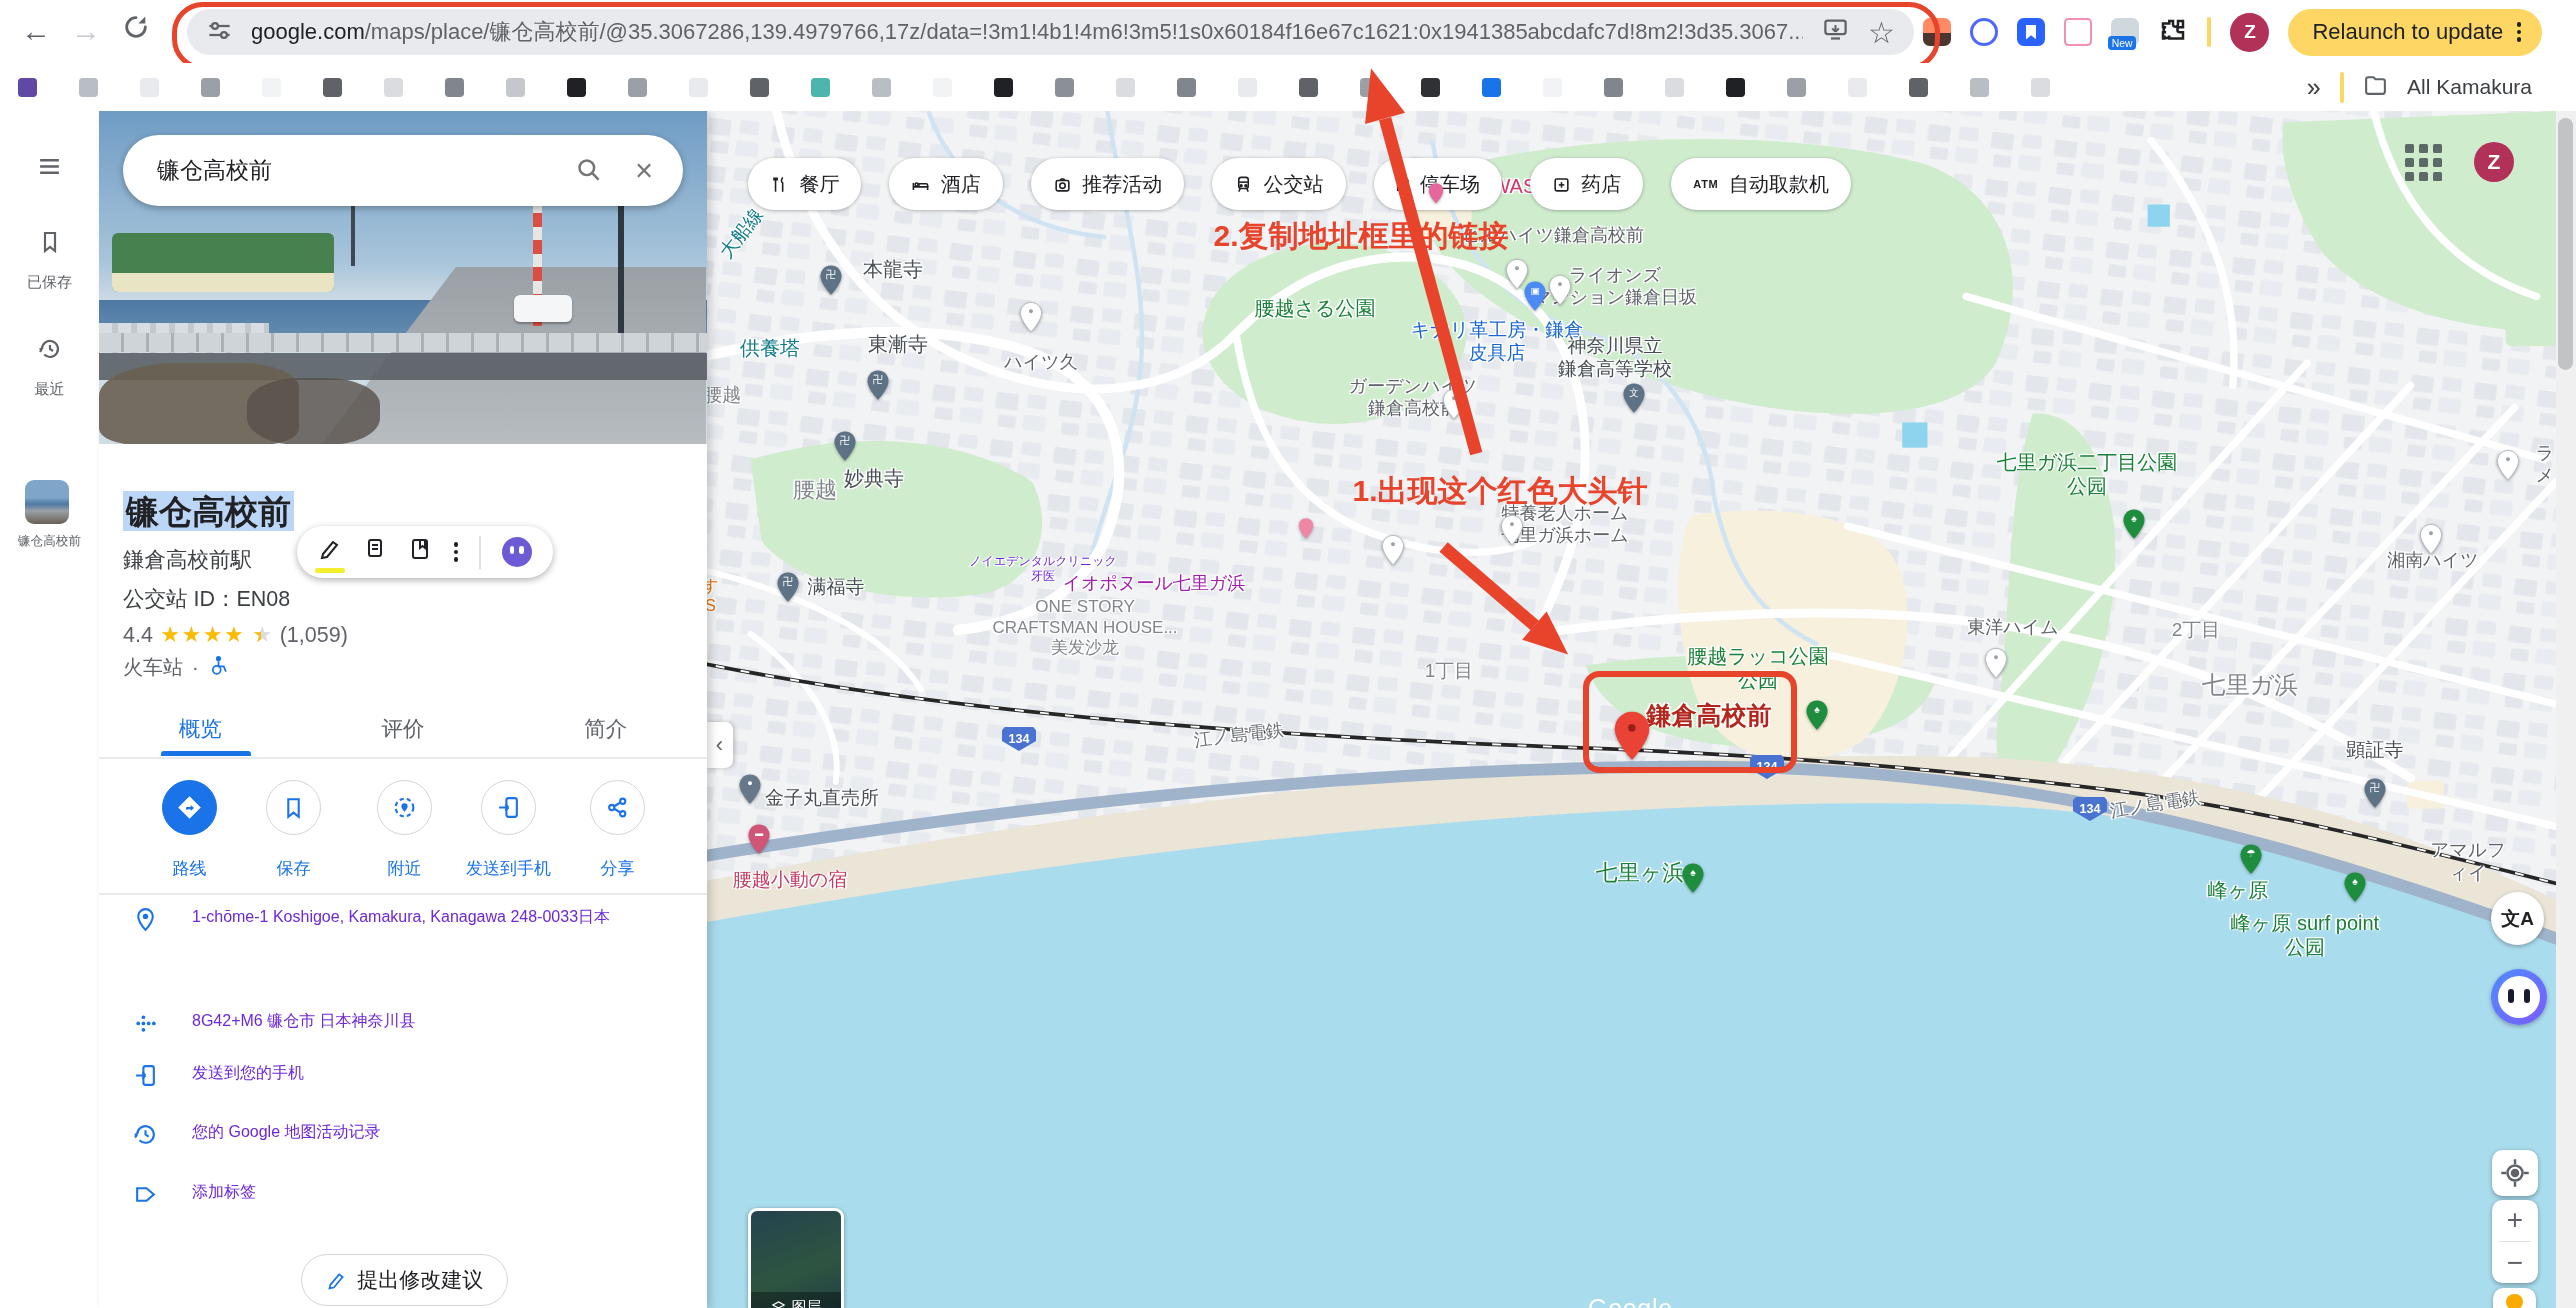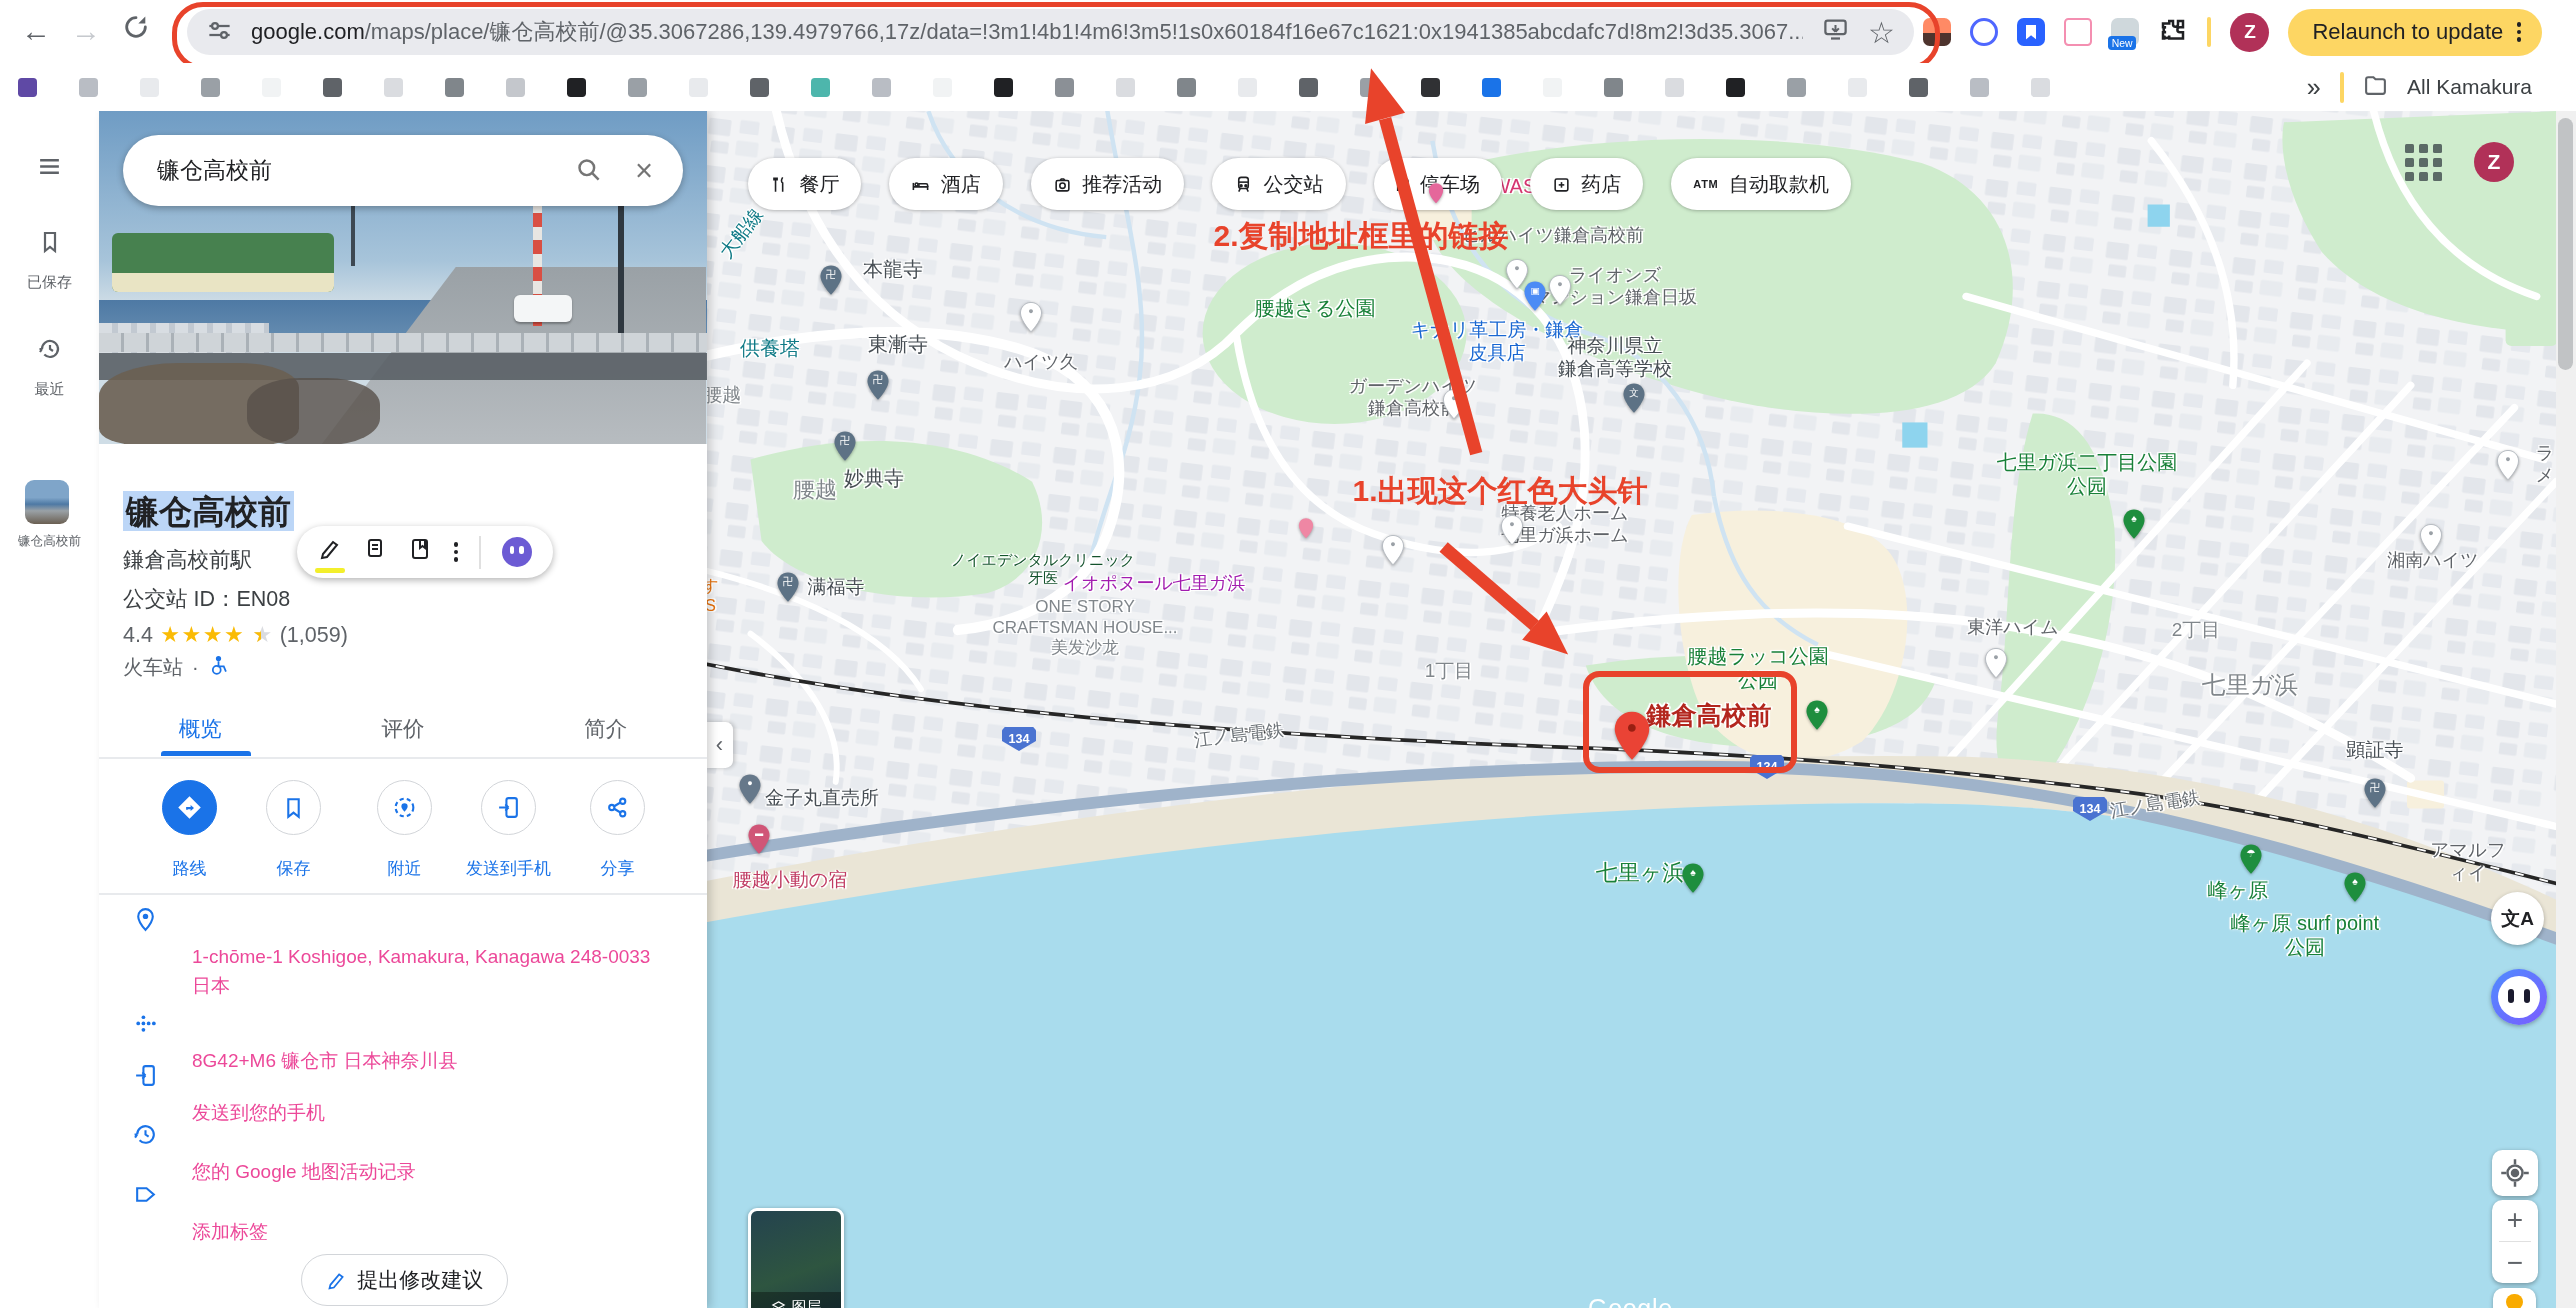--- a/index.html
+++ b/index.html
@@ -66,21 +66,21 @@
   .tab.active{color:#1a73e8;font-weight:500;}
   #tabline{position:absolute;left:62px;top:640px;width:90px;height:5.2px;background:#1a73e8;border-radius:3px 3px 0 0;}
   .hdiv{position:absolute;left:0;width:608px;height:1.5px;background:#e8eaed;}
   .actionbtn{position:absolute;top:669px;width:111px;text-align:center;}
   .actcircle{width:55px;height:55px;border-radius:50%;margin:0 auto;border:1.5px solid #d2d5d9;background:#fff;
              display:flex;align-items:center;justify-content:center;box-sizing:border-box;}
   .actcircle.primary{background:#1a73e8;border-color:#1a73e8;}
   .actlabel{margin-top:22px;font-size:17px;color:#1a73e8;}
   .inforow{position:absolute;left:30px;width:548px;display:flex;gap:30px;align-items:flex-start;}
   .infoico{width:33px;flex:0 0 auto;display:flex;justify-content:center;padding-top:1.5px;}
-  .infotext{font-size:19px;color:#ec4899;line-height:1.5;max-width:474px;margin-top:38px;}
+  .infotext{font-size:16px;color:#6d28d9;line-height:1.5;max-width:474px;}
   #suggest{position:absolute;left:202px;top:1143px;width:205px;height:50px;border:1.5px solid #d2d5d9;border-radius:27px;
            display:flex;align-items:center;justify-content:center;gap:10.4px;background:#fff;}
   #suggest span{font-size:21px;color:#202124;}
   
   #map{position:absolute;left:706px;top:111px;width:1850px;height:1198px;overflow:hidden;background:#f2f3f5;z-index:1;}
   #chipbar{position:absolute;left:42px;top:47px;display:flex;gap:28px;z-index:4;}
   .chip{height:52px;background:#fff;border-radius:27px;box-shadow:0 0.7px 3.7px rgba(0,0,0,.3);display:flex;align-items:center;
         gap:10.4px;padding:0 22px;font-size:20px;color:#202124;font-weight:500;white-space:nowrap;}
   .chip svg{flex:0 0 auto;}
   .mlabel{position:absolute;transform:translate(-50%,-50%);font-weight:500;color:#474e54;text-align:center;
@@ -368,21 +368,21 @@
   <div class="abs" style="inset:0">
 
   <div class="mlabel" style="left: 35px; top: 122px; font-size: 19px; color: rgb(15, 122, 134); transform: translate(-50%, -50%) rotate(-52deg);">大船線</div>
       <div class="mlabel" style="left: 187px; top: 158px; font-size: 20px;">本龍寺</div>
       <div class="mlabel" style="left: 64px; top: 237px; font-size: 20px; color: rgb(15, 122, 134);">供養塔</div>
       <div class="mlabel" style="left: 192px; top: 233px; font-size: 20px;">東漸寺</div>
       <div class="mlabel" style="left: 335px; top: 252px; font-size: 18px; color: rgb(95, 99, 104);">ハイツ久</div>
       <div class="mlabel" style="left: 16.3px; top: 284px; font-size: 19px; color: rgb(128, 134, 139);">腰越</div>
       <div class="mlabel" style="left: 168px; top: 367px; font-size: 20px; text-align: center;">妙典寺</div>
       <div class="mlabel" style="left: 109px; top: 379px; font-size: 22px; color: rgb(128, 134, 139);">腰越</div>
-      <div class="mlabel" style="left: 337px; top: 458px; font-size: 15px; color: #14532d;">ノイエデンタルクリニック
+      <div class="mlabel" style="left: 337px; top: 458px; font-size: 12px; color: #6d28d9;">ノイエデンタルクリニック
 牙医</div>
       <div class="mlabel" style="left: 448px; top: 473px; font-size: 18px; color: #a21caf;">イオポヌール七里ガ浜</div>
       <div class="mlabel" style="left: 379px; top: 517px; font-size: 17px; color: rgb(128, 134, 139);">ONE STORY
 CRAFTSMAN HOUSE...
 美发沙龙</div>
       <div class="mlabel" style="left: 130px; top: 476px; font-size: 19px;">满福寺</div>
       <div class="mlabel" style="left: 4.4px; top: 485px; font-size: 16.3px; color: rgb(232, 113, 10);">す
 S</div>
       <div class="mlabel" style="left: 609px; top: 197px; font-size: 20px; color: rgb(24, 128, 56);">腰越さる公園</div>
       <div class="mlabel" style="left: 824px; top: 75px; font-size: 20px; color: rgb(213, 53, 111);">-WASABI-</div>

